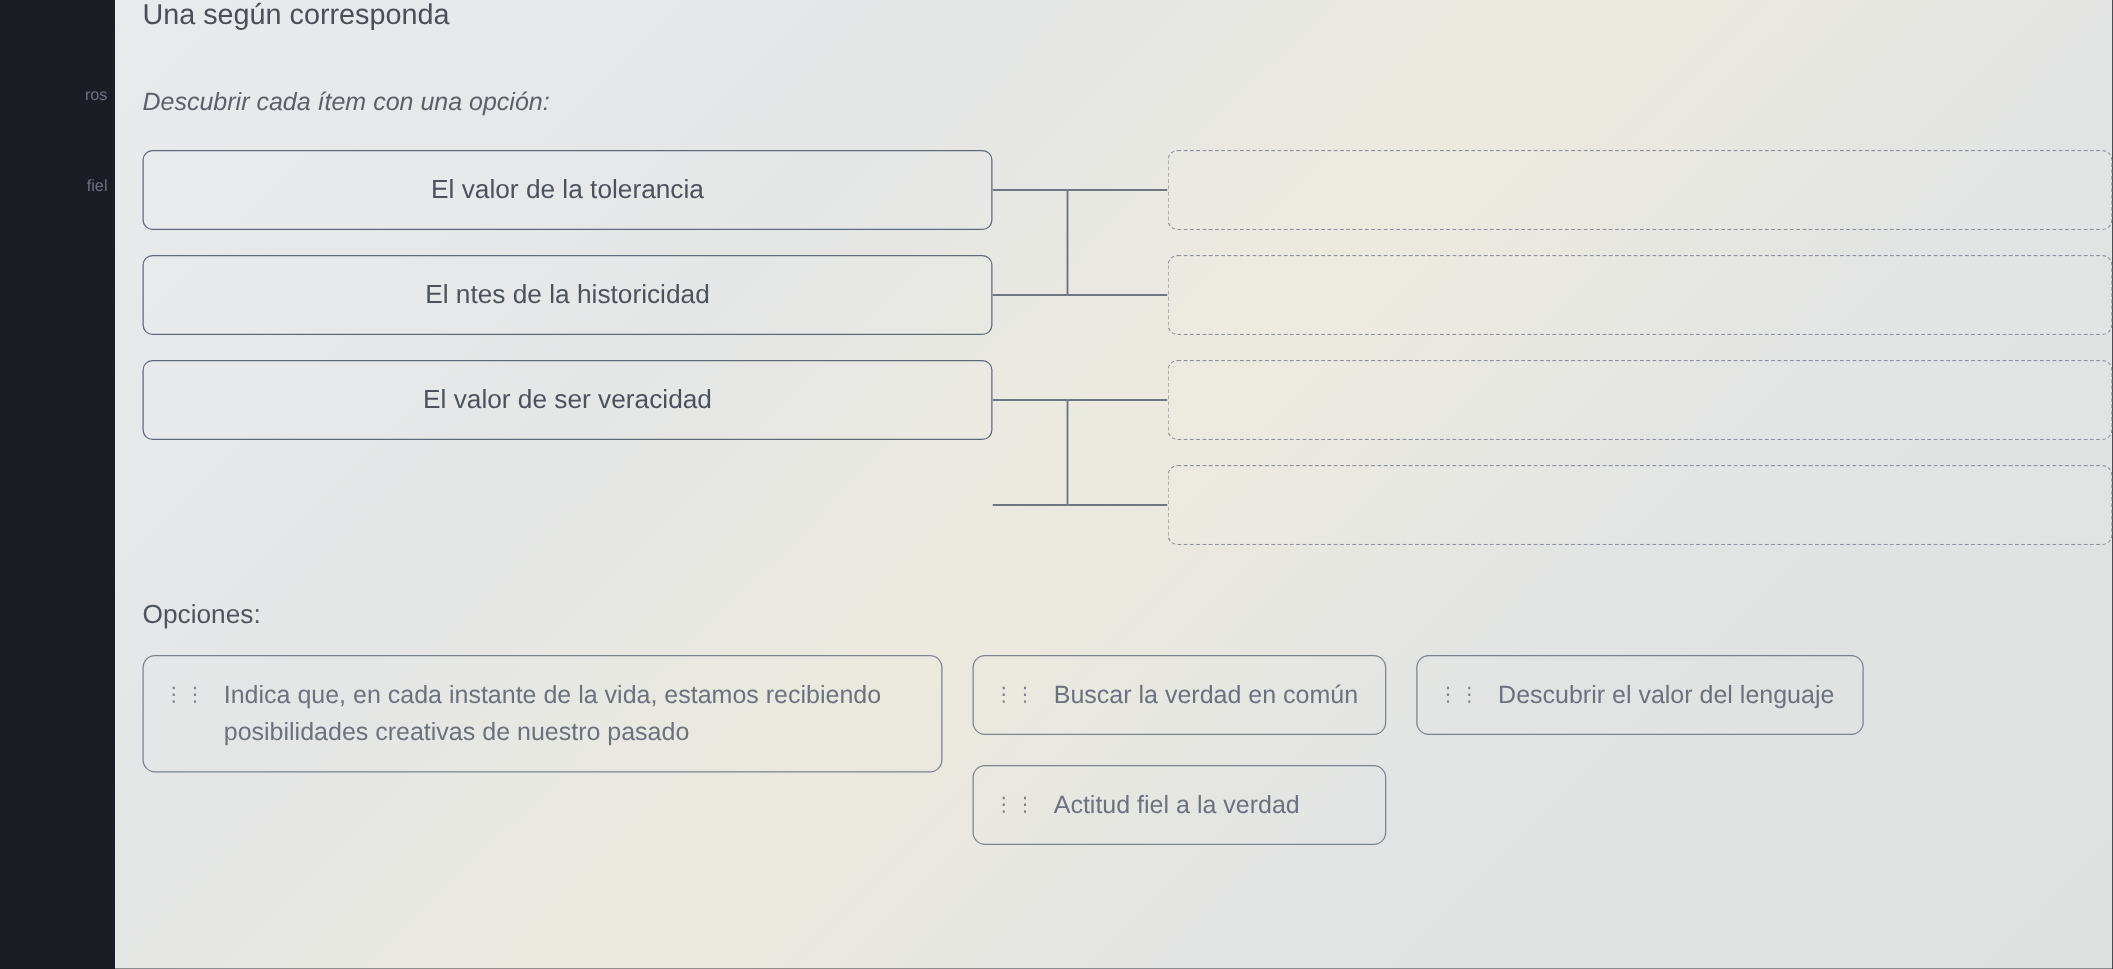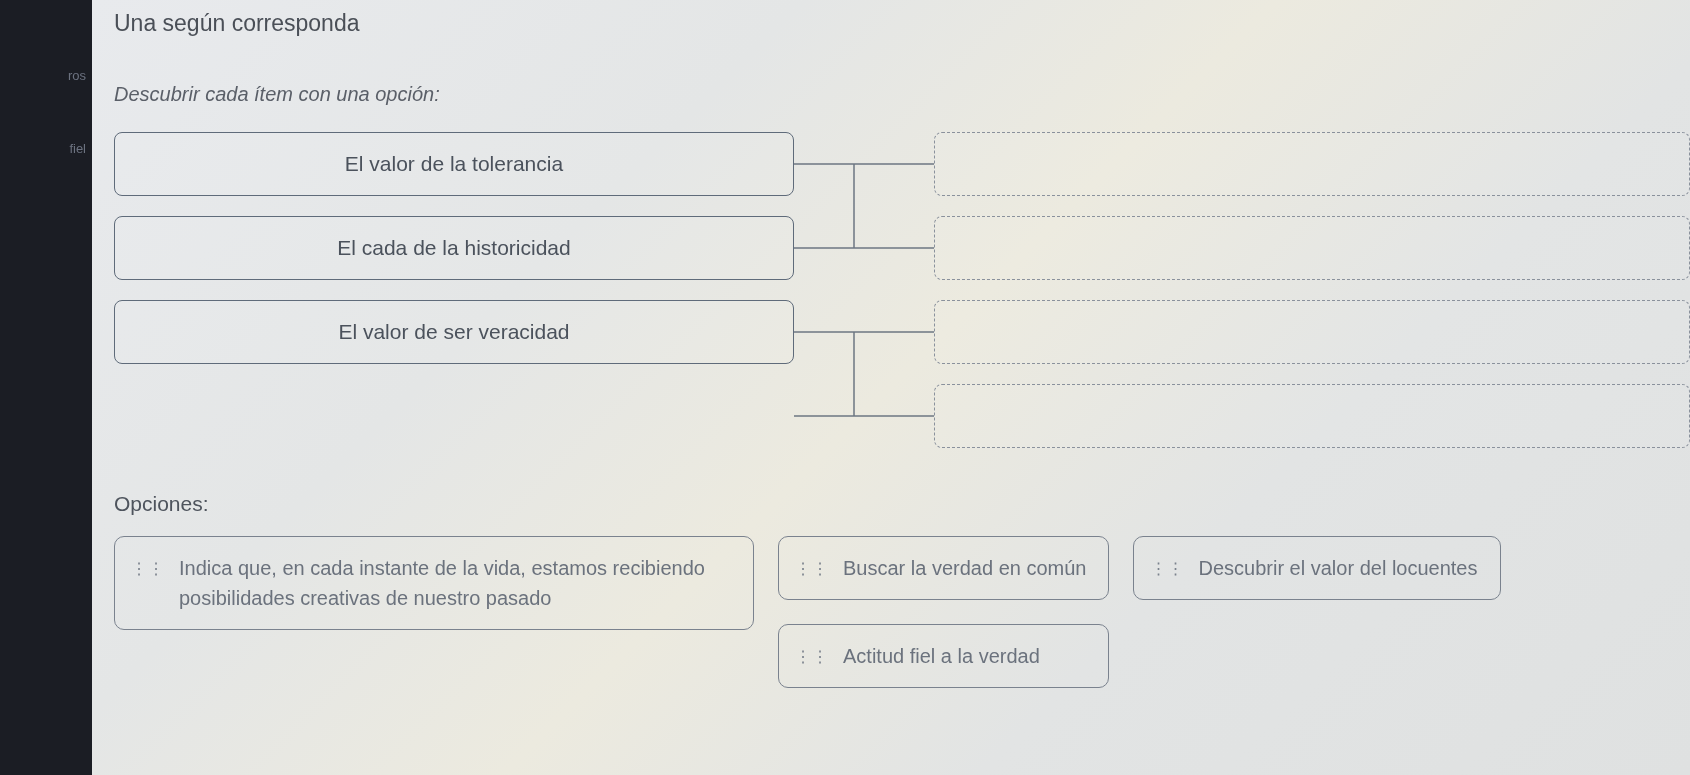--- a/index.html
+++ b/index.html
@@ -28,21 +28,21 @@
     text-align: right;
     color: #6c7280;
     font-size: 13px;
     cursor: pointer;
     overflow: hidden;
     white-space: nowrap;
   }
   .main {
     flex: 1;
     background: linear-gradient(135deg, #e8eaed 0%, #e4e6e6 30%, #eceadf 50%, #e2e4e4 70%, #dfe1e1 100%);
-    padding: 12px 0 0 22px;
+    padding: 0 0 0 22px;
     position: relative;
   }
   .title {
     font-size: 23px;
     color: #4a4f57;
     margin: 0;
     padding: 0 0 10px 0;
     line-height: 1;
   }
   .instruction {
@@ -144,21 +144,21 @@
 
     <div class="instruction">Descubrir cada ítem con una opción:</div>
 
     <div class="match-area">
 
       <div class="left-col">
         <div class="item-box">
           <span>El valor de la tolerancia</span>
         </div>
         <div class="item-box">
-          <span>El cada de la historicidad</span>
+          <span>El ntes de la historicidad</span>
         </div>
         <div class="item-box">
           <span>El valor de ser veracidad</span>
         </div>
       </div>
 
       <div class="connectors">
         <svg class="connectors-svg" viewBox="0 0 140 336" preserveAspectRatio="none">
 
           <line x1="0" y1="32" x2="60" y2="32" stroke="#6d7682" stroke-width="1.5"></line>
@@ -200,19 +200,19 @@
           <span>Buscar la verdad en común</span>
         </div>
         <div class="option-chip">
           <span class="drag-handle">⋮⋮</span>
           <span>Actitud fiel a la verdad</span>
         </div>
       </div>
 
       <div class="option-chip">
         <span class="drag-handle">⋮⋮</span>
-        <span>Descubrir el valor del locuentes</span>
+        <span>Descubrir el valor del lenguaje</span>
       </div>
 
     </div>
 
   </div>
 </div>
 
 </body></html>

